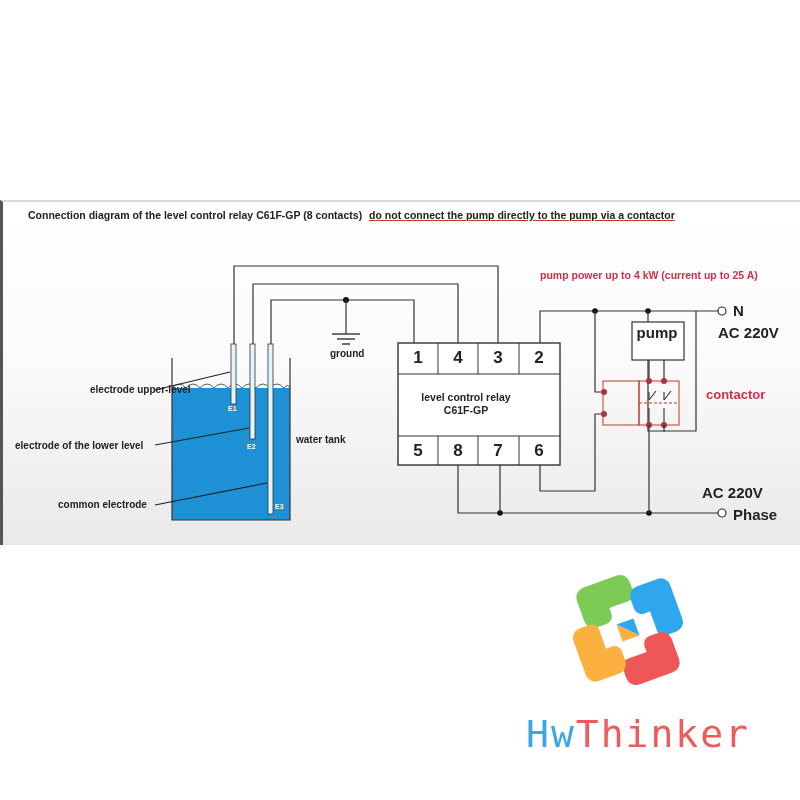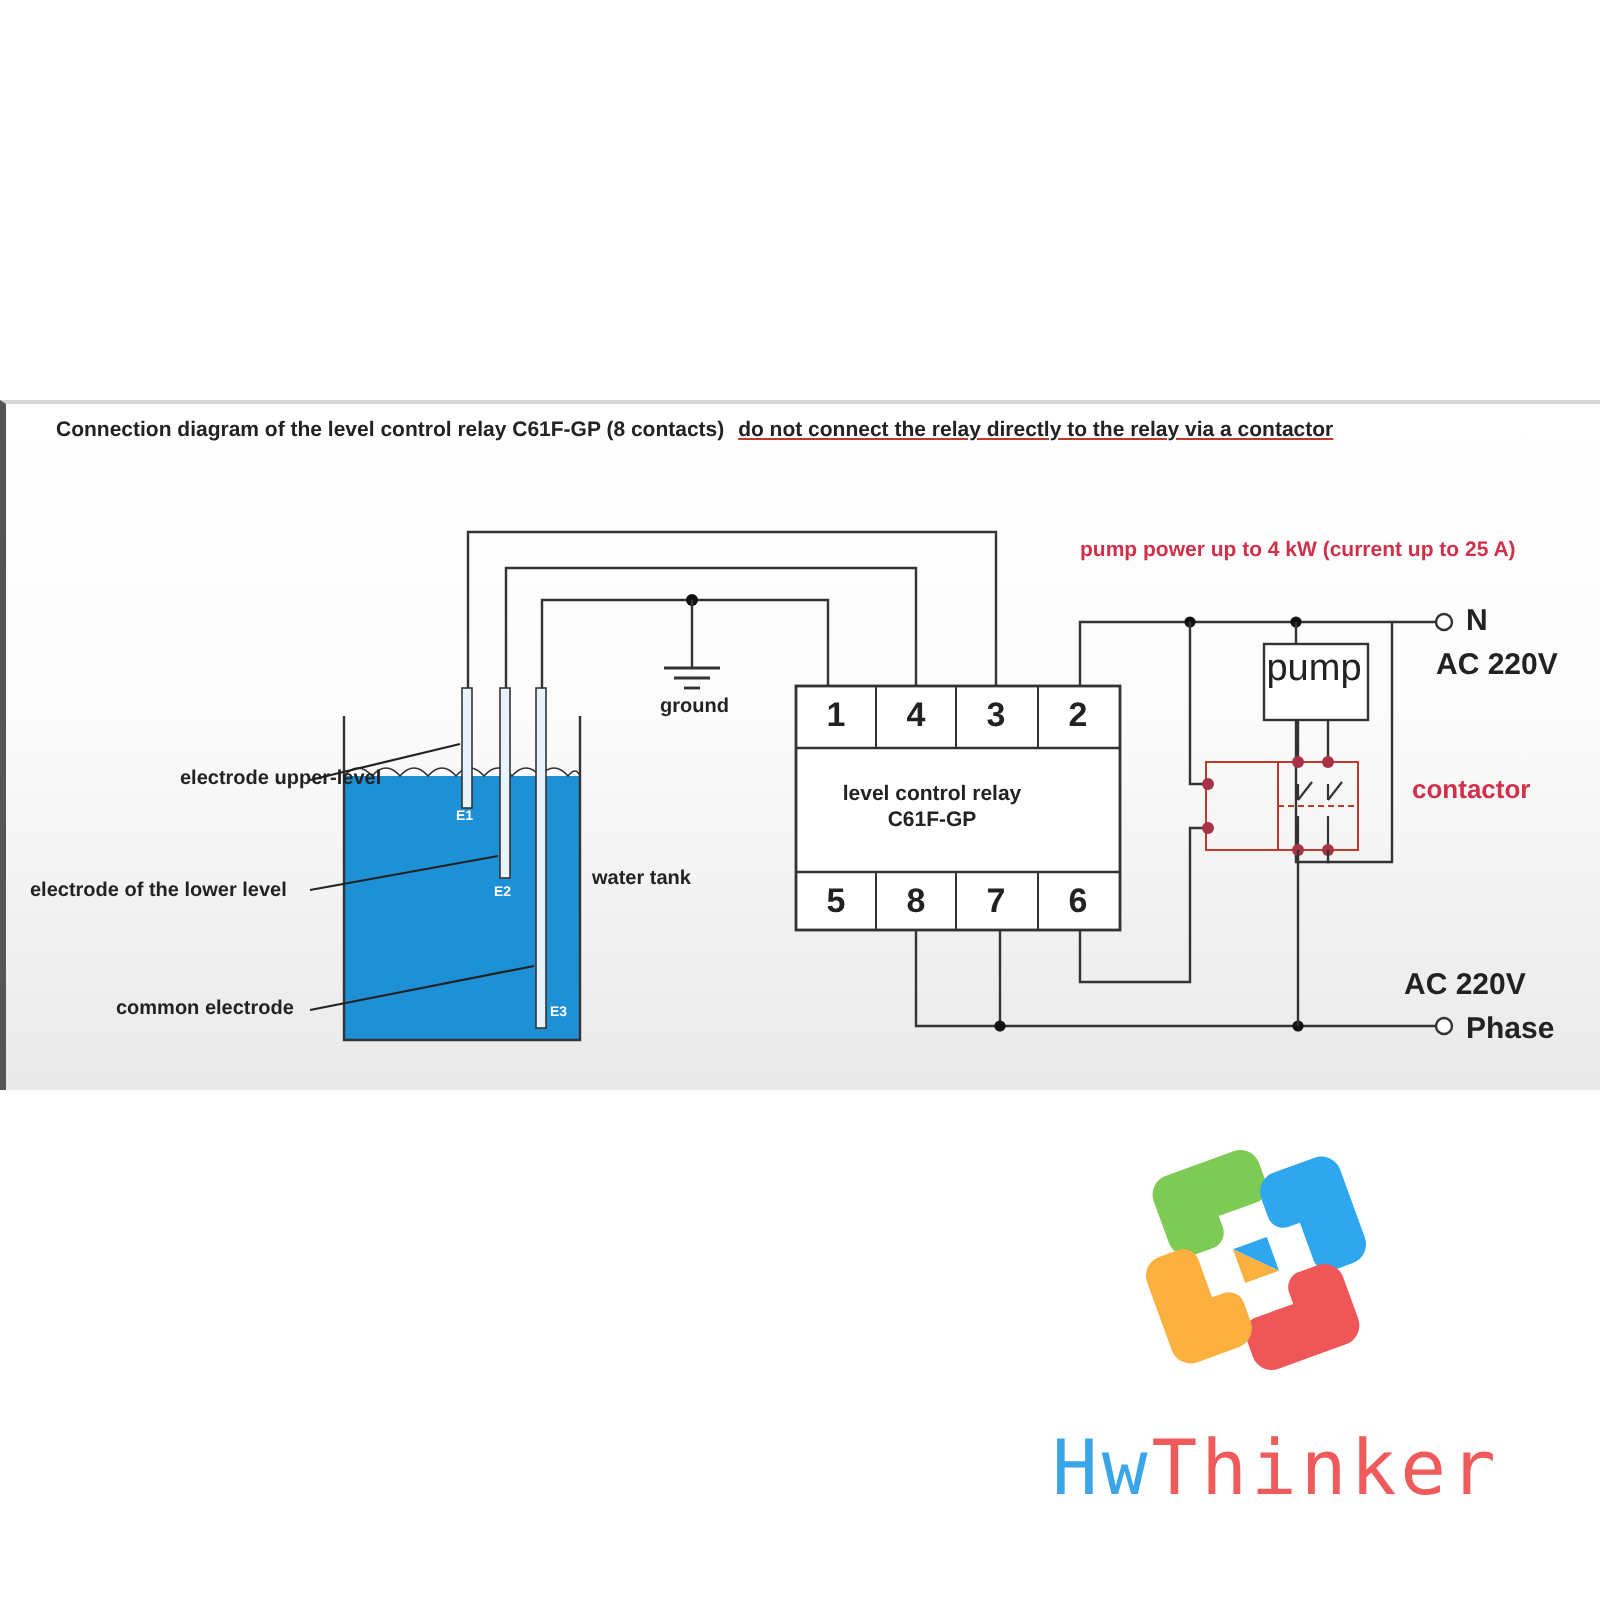--- a/index.html
+++ b/index.html
@@ -7,35 +7,35 @@
     .panel { position: absolute; left: 0; top: 200px; width: 800px; height: 345px;
       background: linear-gradient(180deg, #ffffff 0%, #fbfbfb 45%, #e9e9e9 100%);
       border-top: 2px solid #d8d8d8; border-left: 3px solid #555; box-sizing: border-box; }
     .title { position: absolute; left: 28px; top: 209px; font-size: 10.5px; font-weight: bold; color: #222; white-space: nowrap; }
     .title .warn { text-decoration: underline; text-decoration-color: #c0392b; margin-left: 4px; }
     .red-note { position: absolute; left: 540px; top: 269px; font-size: 10.5px; font-weight: bold; color: #d0304a; white-space: nowrap; }
     .lbl { position: absolute; font-size: 10px; font-weight: bold; color: #222; white-space: nowrap; }
     .big { position: absolute; font-size: 15px; font-weight: bold; color: #222; white-space: nowrap; }
     .relay-text { position: absolute; left: 400px; top: 391px; width: 132px; text-align: center; font-size: 10.5px; font-weight: bold; color: #222; line-height: 13px; }
     .pin { position: absolute; font-size: 17px; font-weight: bold; color: #222; width: 40px; text-align: center; }
-    .pump-lbl { position: absolute; left: 628px; top: 324px; width: 58px; text-align: center; font-size: 19px; font-weight: normal; color: #222; }
+    .pump-lbl { position: absolute; left: 628px; top: 324px; width: 58px; text-align: center; font-size: 15px; font-weight: bold; color: #222; }
     .contactor-lbl { position: absolute; left: 706px; top: 387px; font-size: 13px; font-weight: bold; color: #d0304a; }
     svg.diagram { position: absolute; left: 0; top: 0; }
     .brand { position: absolute; left: 526px; top: 712px; font-size: 38px; letter-spacing: 2px; font-family: "DejaVu Sans Mono", monospace; white-space: nowrap; }
     .brand .hw { color: #3aa6e8; }
     .brand .th { color: #ef5b5b; }
   </style>
 </head>
 <body>
 
 <div class="panel"></div>
 
 <div class="title">
   <span>Connection diagram of the level control relay C61F-GP (8 contacts)</span>
-  <span class="warn">do not connect the relay directly to the relay via a contactor</span>
+  <span class="warn">do not connect the pump directly to the pump via a contactor</span>
 </div>
 
 <svg class="diagram" width="800" height="800">
 
   <rect x="172" y="388" width="118" height="132" fill="#1e90d6"></rect>
   <path d="M172 388 q7 -8 14 0 q7 -8 14 0 q7 -8 14 0 q7 -8 14 0 q7 -8 14 0 q7 -8 14 0 q7 -8 14 0 q7 -8 14 0 q4 -5 6 0" fill="#ffffff" stroke="#333" stroke-width="0.8"></path>
   <path d="M172 358 V520 H290 V358" fill="none" stroke="#333" stroke-width="1.2"></path>
 
   <rect x="231" y="344" width="5" height="60" fill="#e8f4fb" stroke="#333" stroke-width="0.8"></rect>
   <rect x="250" y="344" width="5" height="95" fill="#e8f4fb" stroke="#333" stroke-width="0.8"></rect>

